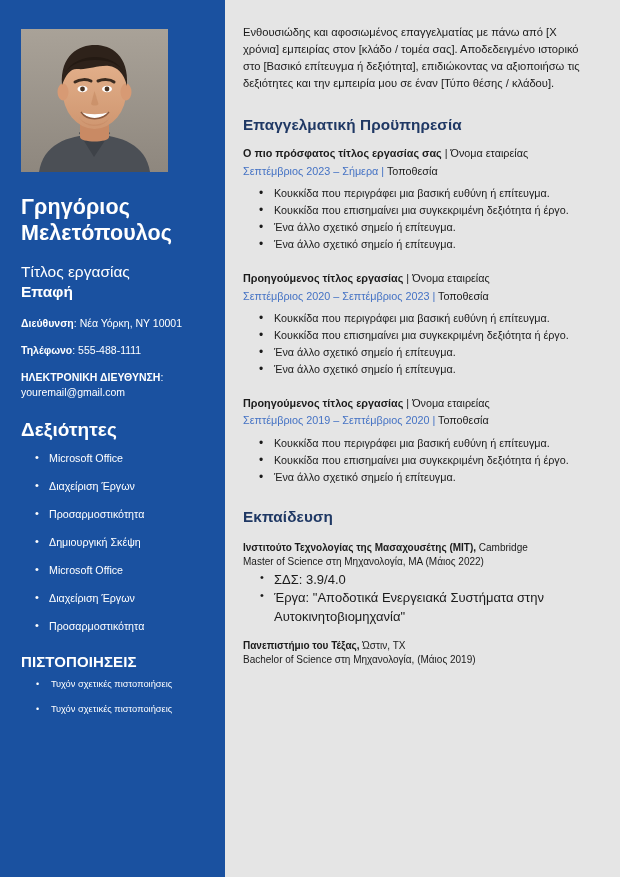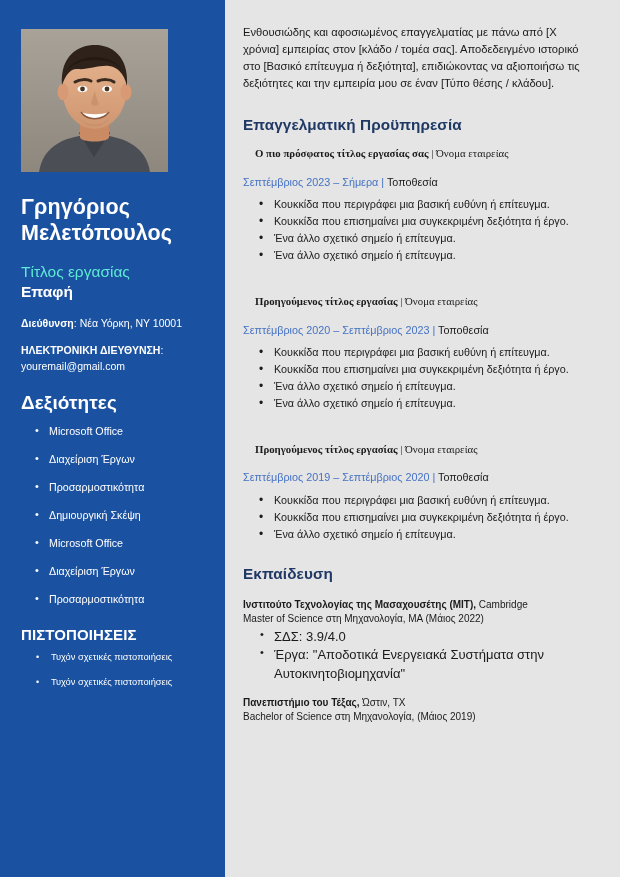--- a/index.html
+++ b/index.html
@@ -55,21 +55,21 @@
     margin-left: 3px;
     letter-spacing: 0.1px;
     color: #ffffff;
   }
 
   .job-title {
     font-size: 15.5px;
     line-height: 1.28;
     margin-top: 16px;
     margin-left: 3px;
-    color: #5eead4;
+    color: #ffffff;
     font-weight: normal;
   }
   .contact-word {
     font-size: 15.5px;
     font-weight: bold;
     margin-left: 3px;
     color: #ffffff;
     line-height: 1.28;
   }
 
@@ -159,22 +159,21 @@
     margin: 24px 0 12px 0;
     letter-spacing: 0.1px;
   }
   .sec-heading.edu { margin-top: 22px; margin-bottom: 15px; }
 
   .job { margin-bottom: 4px; }
   .job-line {
     font-size: 10.8px;
     line-height: 1.45;
     color: #1a1a1a;
-    margin: 12px;
-    font-family: Liberation Serif, serif;
+    margin: 0;
   }
   .job-line .role { font-weight: bold; }
   .job-line .sep { font-weight: normal; color: #1a1a1a; }
   .job-line .company { font-weight: normal; }
 
   .job-dates {
     font-size: 10.8px;
     line-height: 1.5;
     margin: 1px 0 0 0;
     color: #4472C4;
@@ -296,20 +295,23 @@
       <div class="person-name">Γρηγόριος Μελετόπουλος</div>
 
       <div class="job-title">Τίτλος εργασίας</div>
       <div class="contact-word">Επαφή</div>
 
       <div class="contact-block">
         <div class="contact-line">
           <span class="lbl">Διεύθυνση</span><span>: </span><span>Νέα Υόρκη, ΝΥ 10001</span>
         </div>
         <div class="contact-line">
+          <span class="lbl">Τηλέφωνο</span><span>: </span><span>555-488-1111</span>
+        </div>
+        <div class="contact-line">
           <span class="lbl">ΗΛΕΚΤΡΟΝΙΚΗ ΔΙΕΥΘΥΝΣΗ</span><span>: </span><br>
           <span>youremail@gmail.com</span>
         </div>
       </div>
 
       <div class="side-heading">Δεξιότητες</div>
       <ul class="side-list">
         <li>Microsoft Office</li>
         <li>Διαχείριση Έργων</li>
         <li>Προσαρμοστικότητα</li>

